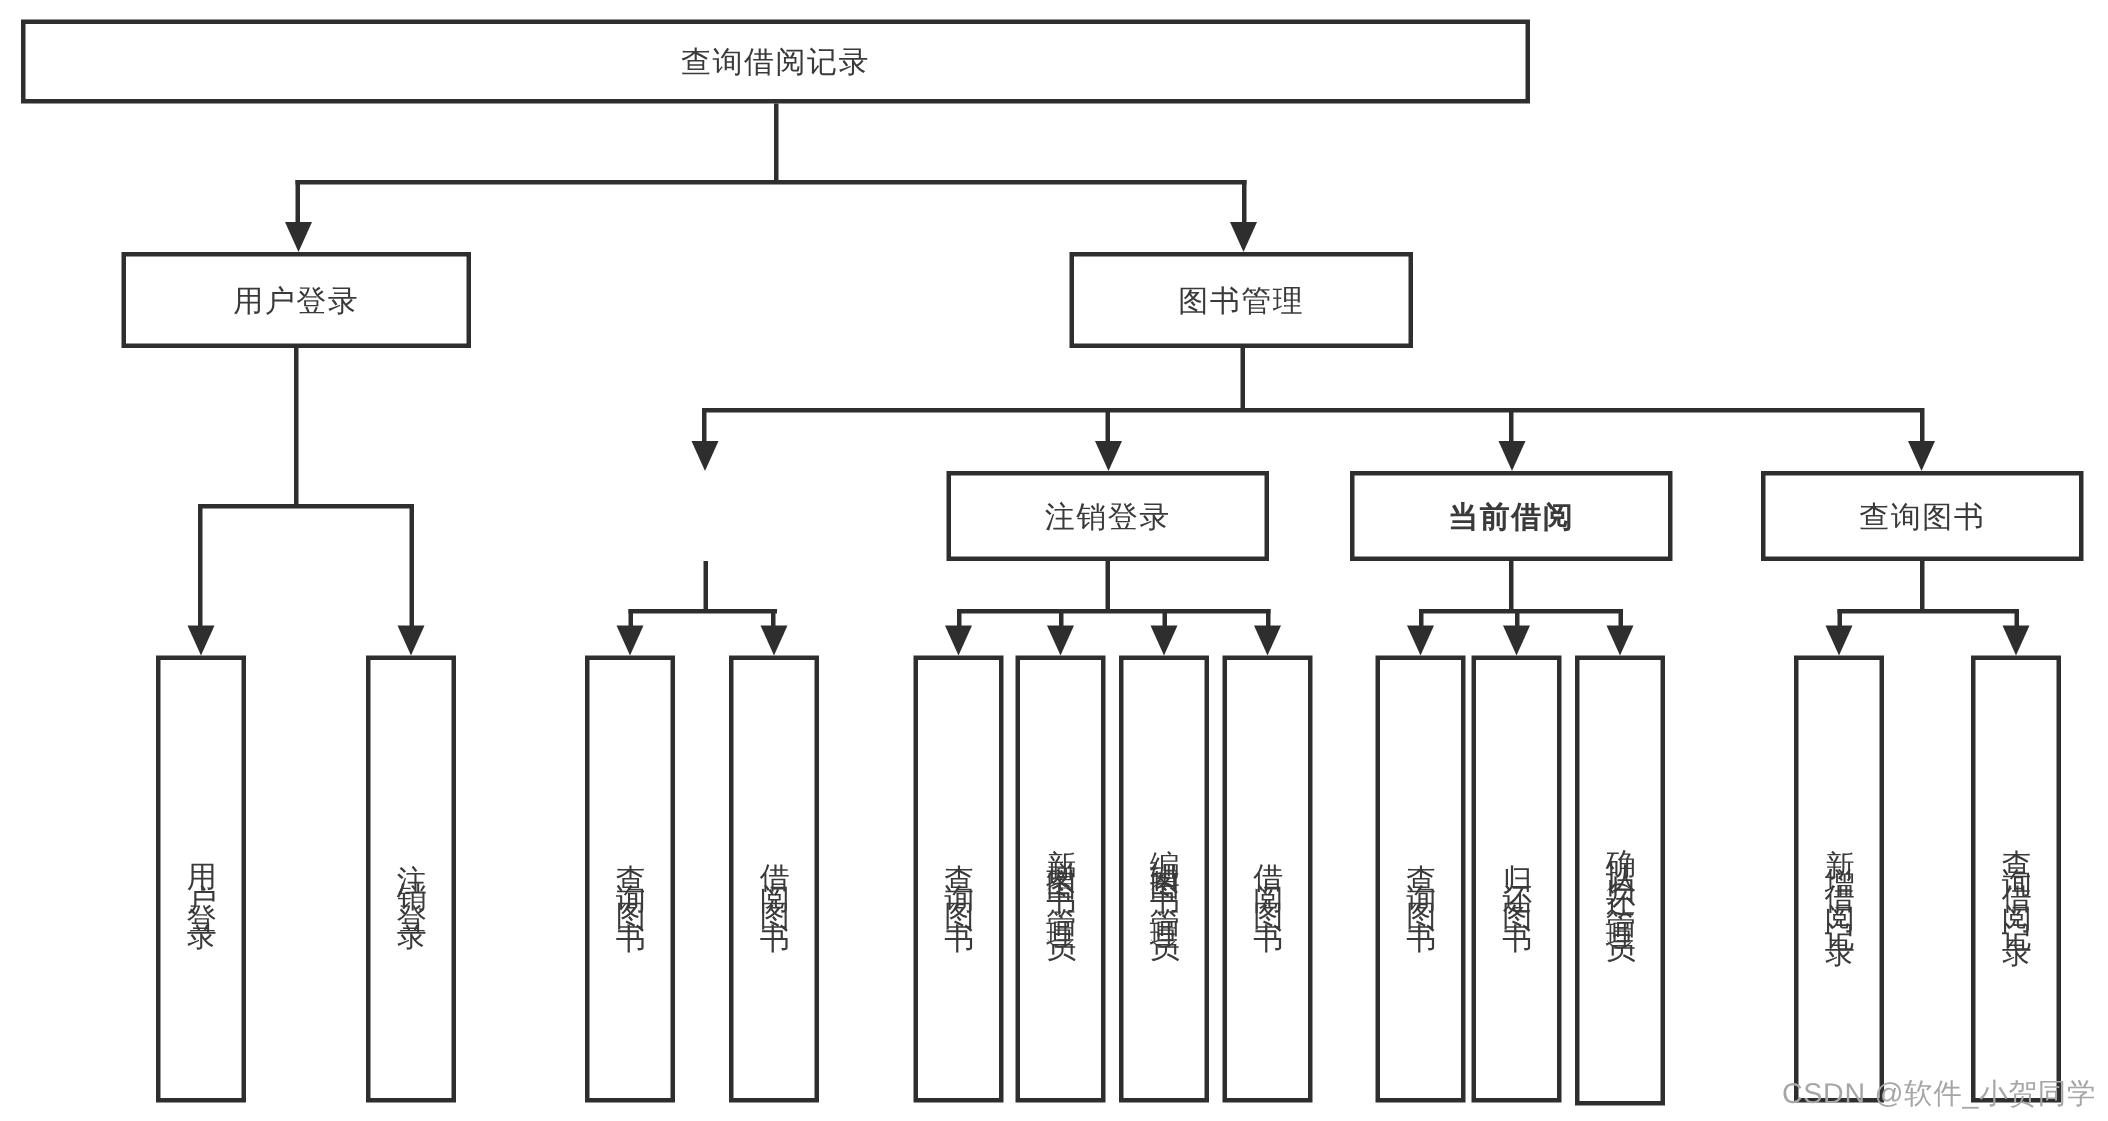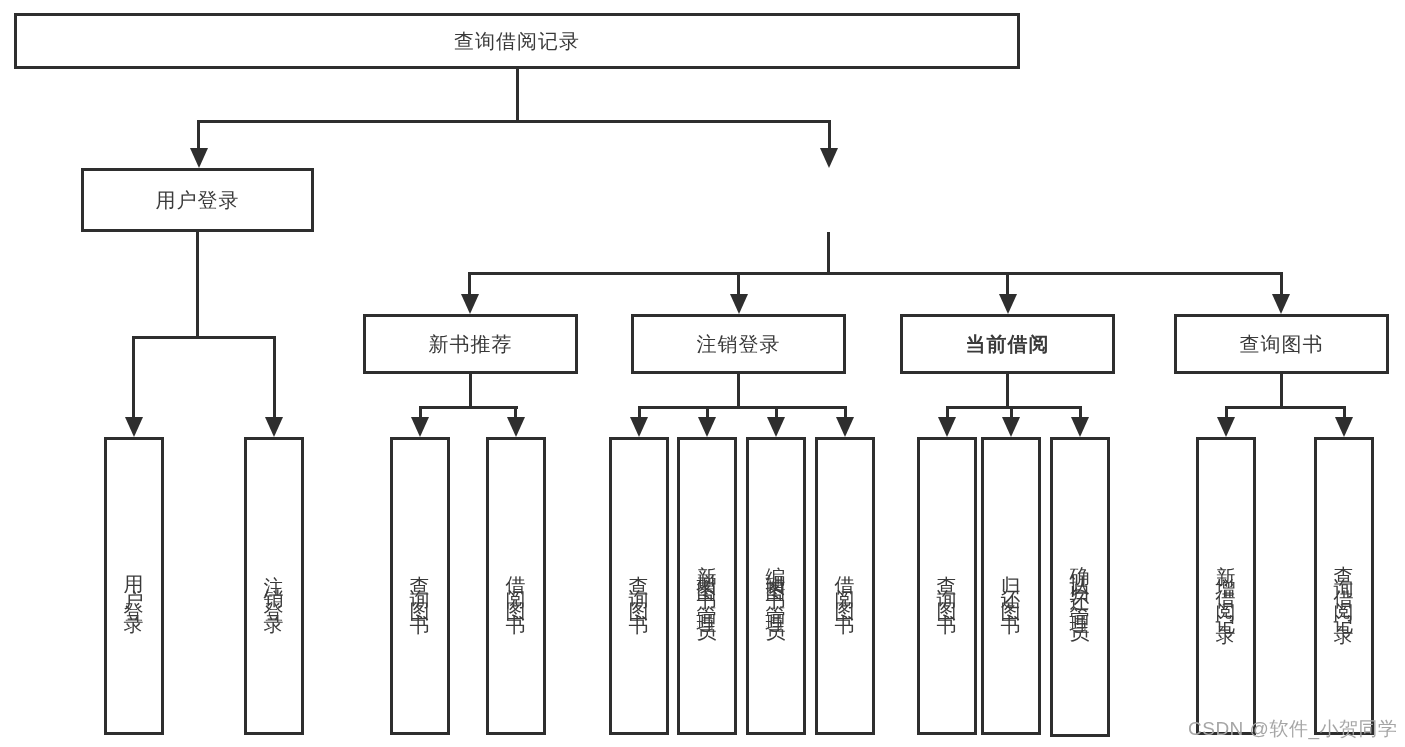--- a/index.html
+++ b/index.html
@@ -52,22 +52,22 @@
   }
 </style>
 </head>
 <body>
 
 <div id="canvas">
 
   <div class="box hbox" style="left:14px; top:13px; width:1006px; height:56px;">查询借阅记录</div>
 
   <div class="box hbox" style="left:81px; top:168px; width:233px; height:64px;">用户登录</div>
+  <div class="box hbox" style="left:713px; top:168px; width:229px; height:64px;">图书管理</div>
 
-  <div class="box hbox" style="left:363px; top:314px; width:215px; height:60px;">新书推荐</div>
   <div class="box hbox" style="left:631px; top:314px; width:215px; height:60px;">注销登录</div>
   <div class="box hbox" style="left:900px; top:314px; width:215px; height:60px;font-weight:bold;">当前借阅</div>
   <div class="box hbox" style="left:1174px; top:314px; width:215px; height:60px;">查询图书</div>
 
   <div class="box vbox" style="left:104px; top:437px; width:60px; height:298px;">用户登录</div>
   <div class="box vbox" style="left:244px; top:437px; width:60px; height:298px;">注销登录</div>
 
   <div class="box vbox" style="left:390px; top:437px; width:60px; height:298px;">查询图书</div>
   <div class="box vbox" style="left:486px; top:437px; width:60px; height:298px;">借阅图书</div>
 

